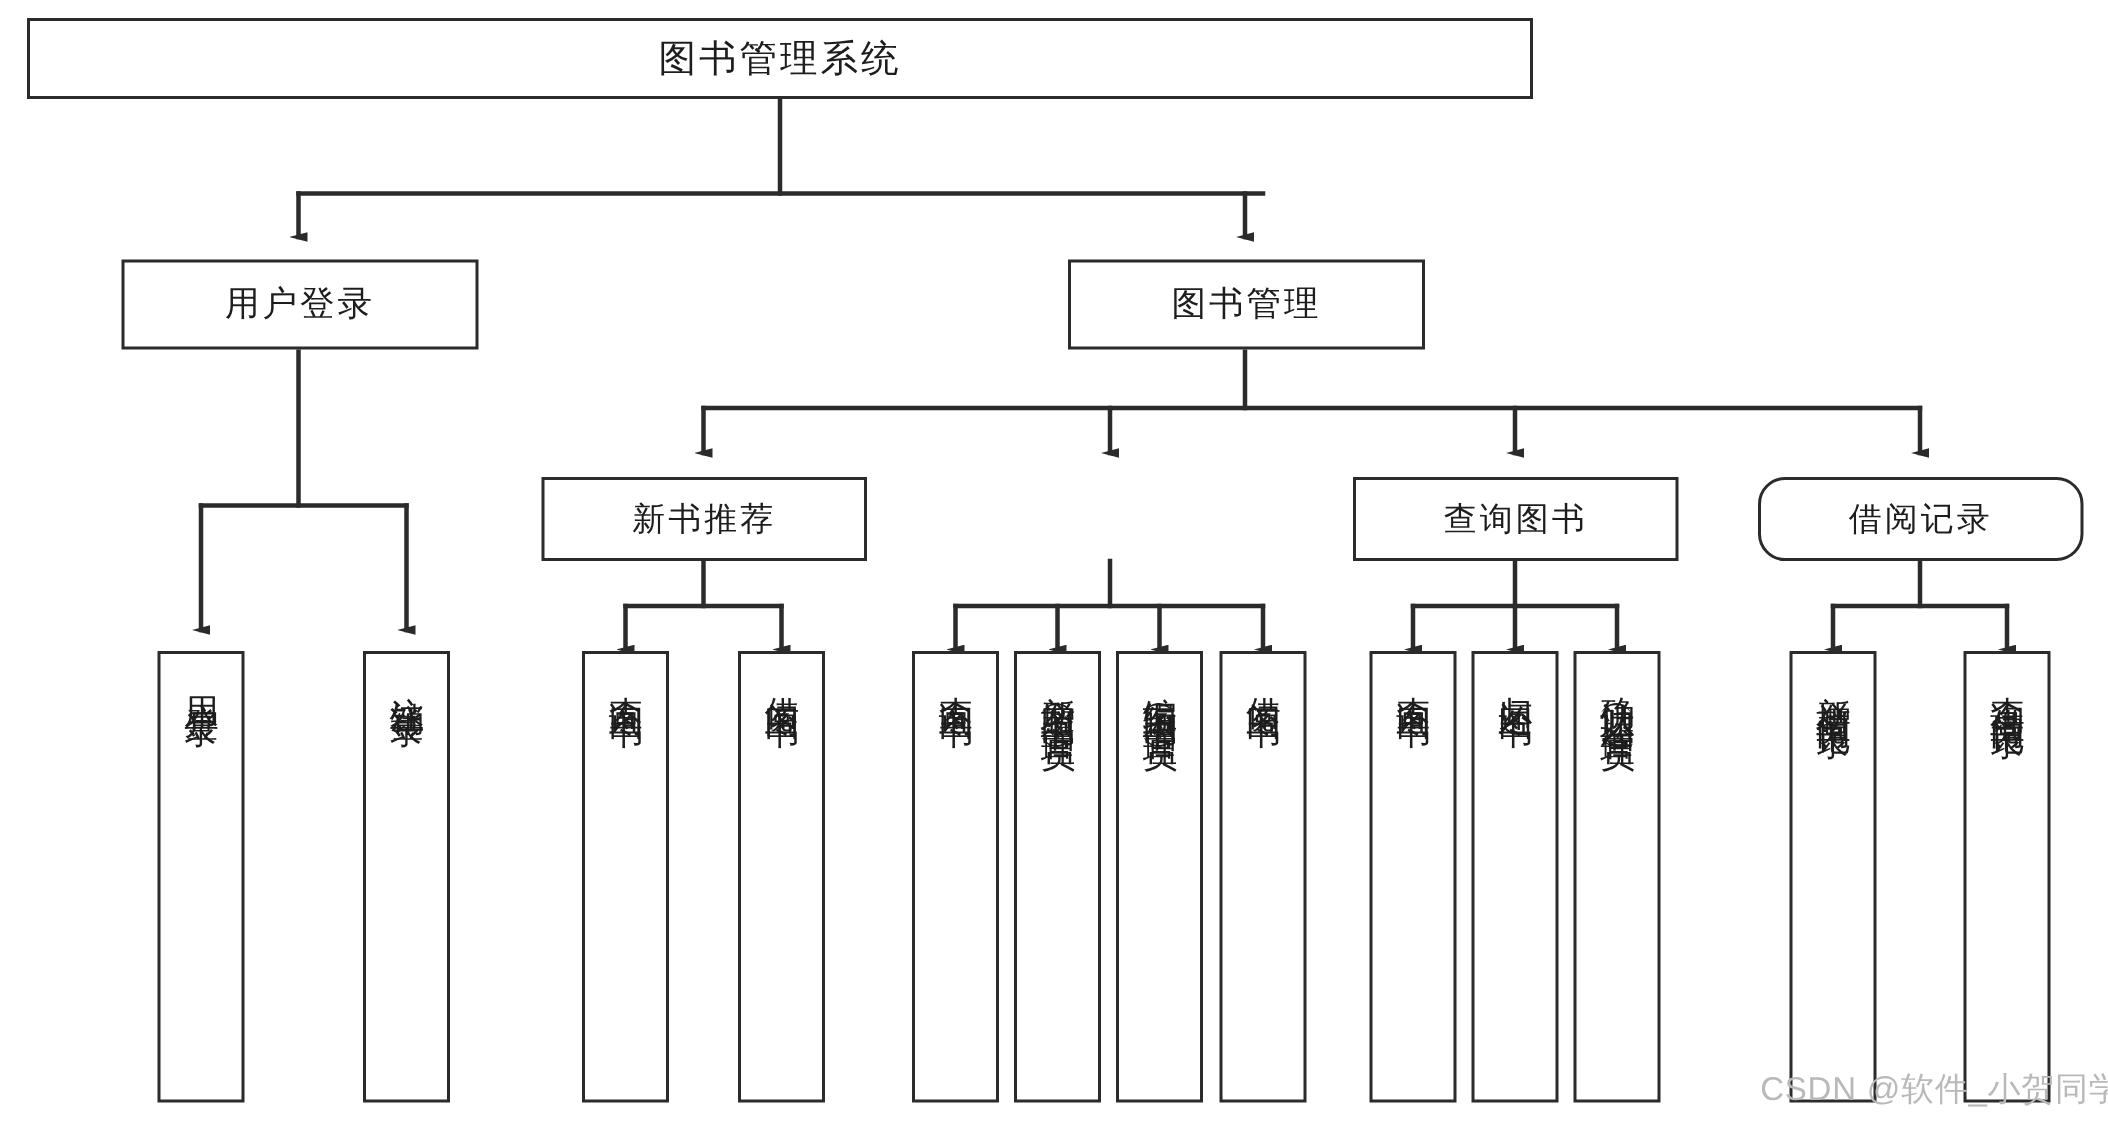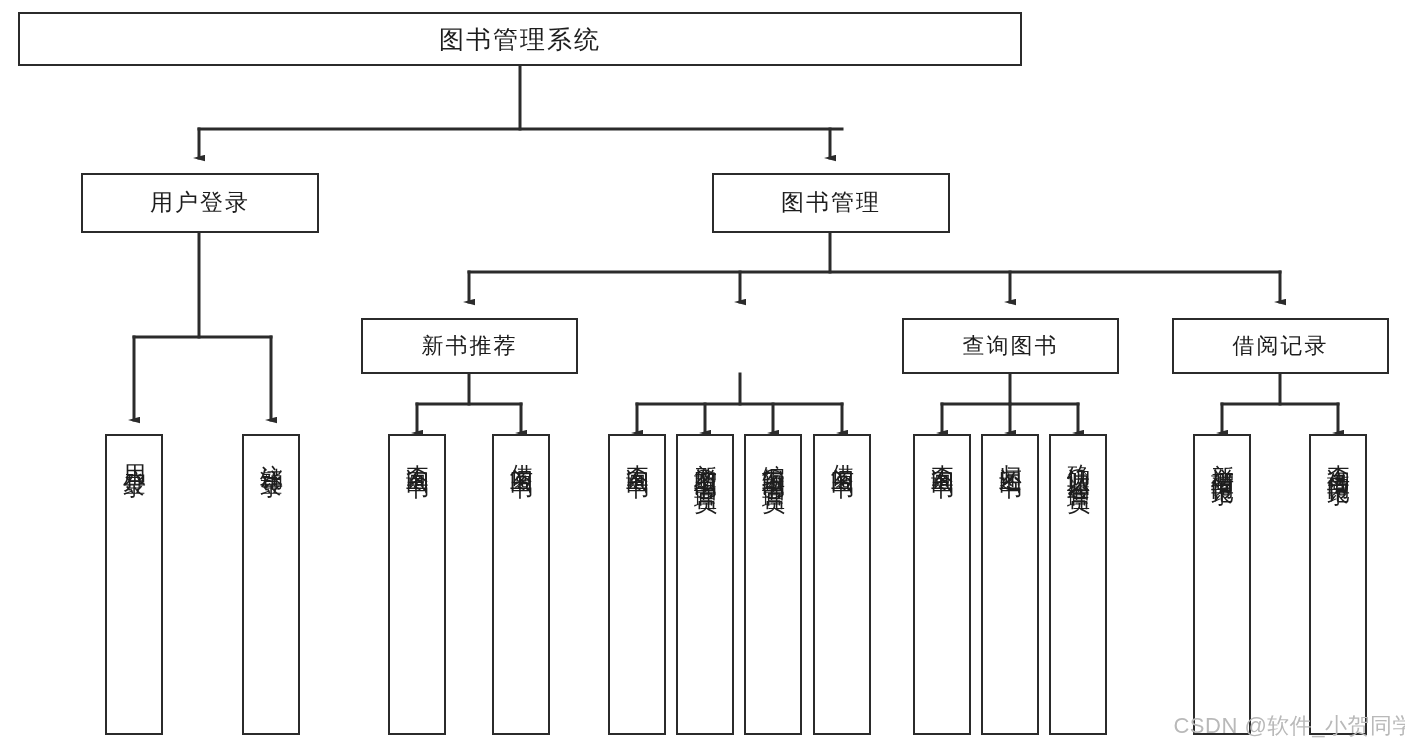--- a/index.html
+++ b/index.html
@@ -124,21 +124,21 @@
 
   <div class="node-box node-l2" style="left: 712px; top: 173px; width: 238px; height: 60px; border-color: rgb(43, 43, 43); background: rgb(255, 255, 255);">
     <span class="node-label" style="color: rgb(29, 29, 29);">图书管理</span>
   </div>
 
 
   <div class="node-box node-l3" style="left: 902px; top: 318px; width: 217px; height: 56px; border-color: rgb(43, 43, 43); background: rgb(255, 255, 255);">
     <span class="node-label" style="color: rgb(29, 29, 29);">查询图书</span>
   </div>
 
-  <div class="node-box node-l3" style="left: 1172px; top: 318px; width: 217px; height: 56px; border-color: rgb(43, 43, 43); background: rgb(255, 255, 255);">
+  <div class="node-box node-l3" style="left: 1172px; top: 318px; width: 217px; height: 56px; border-color: rgb(43, 43, 43); background: rgb(255, 255, 255); border-radius: 18px;">
     <span class="node-label" style="color: rgb(29, 29, 29);">借阅记录</span>
   </div>
 
   <div class="node-box node-leaf" style="left: 105px; top: 434px; width: 58px; height: 301px; border-color: rgb(43, 43, 43); background: rgb(255, 255, 255);">
     <span class="node-label" style="color: rgb(29, 29, 29);">用户登录</span>
   </div>
 
   <div class="node-box node-leaf" style="left: 242px; top: 434px; width: 58px; height: 301px; border-color: rgb(43, 43, 43); background: rgb(255, 255, 255);">
     <span class="node-label" style="color: rgb(29, 29, 29);">注销登录</span>
   </div>

